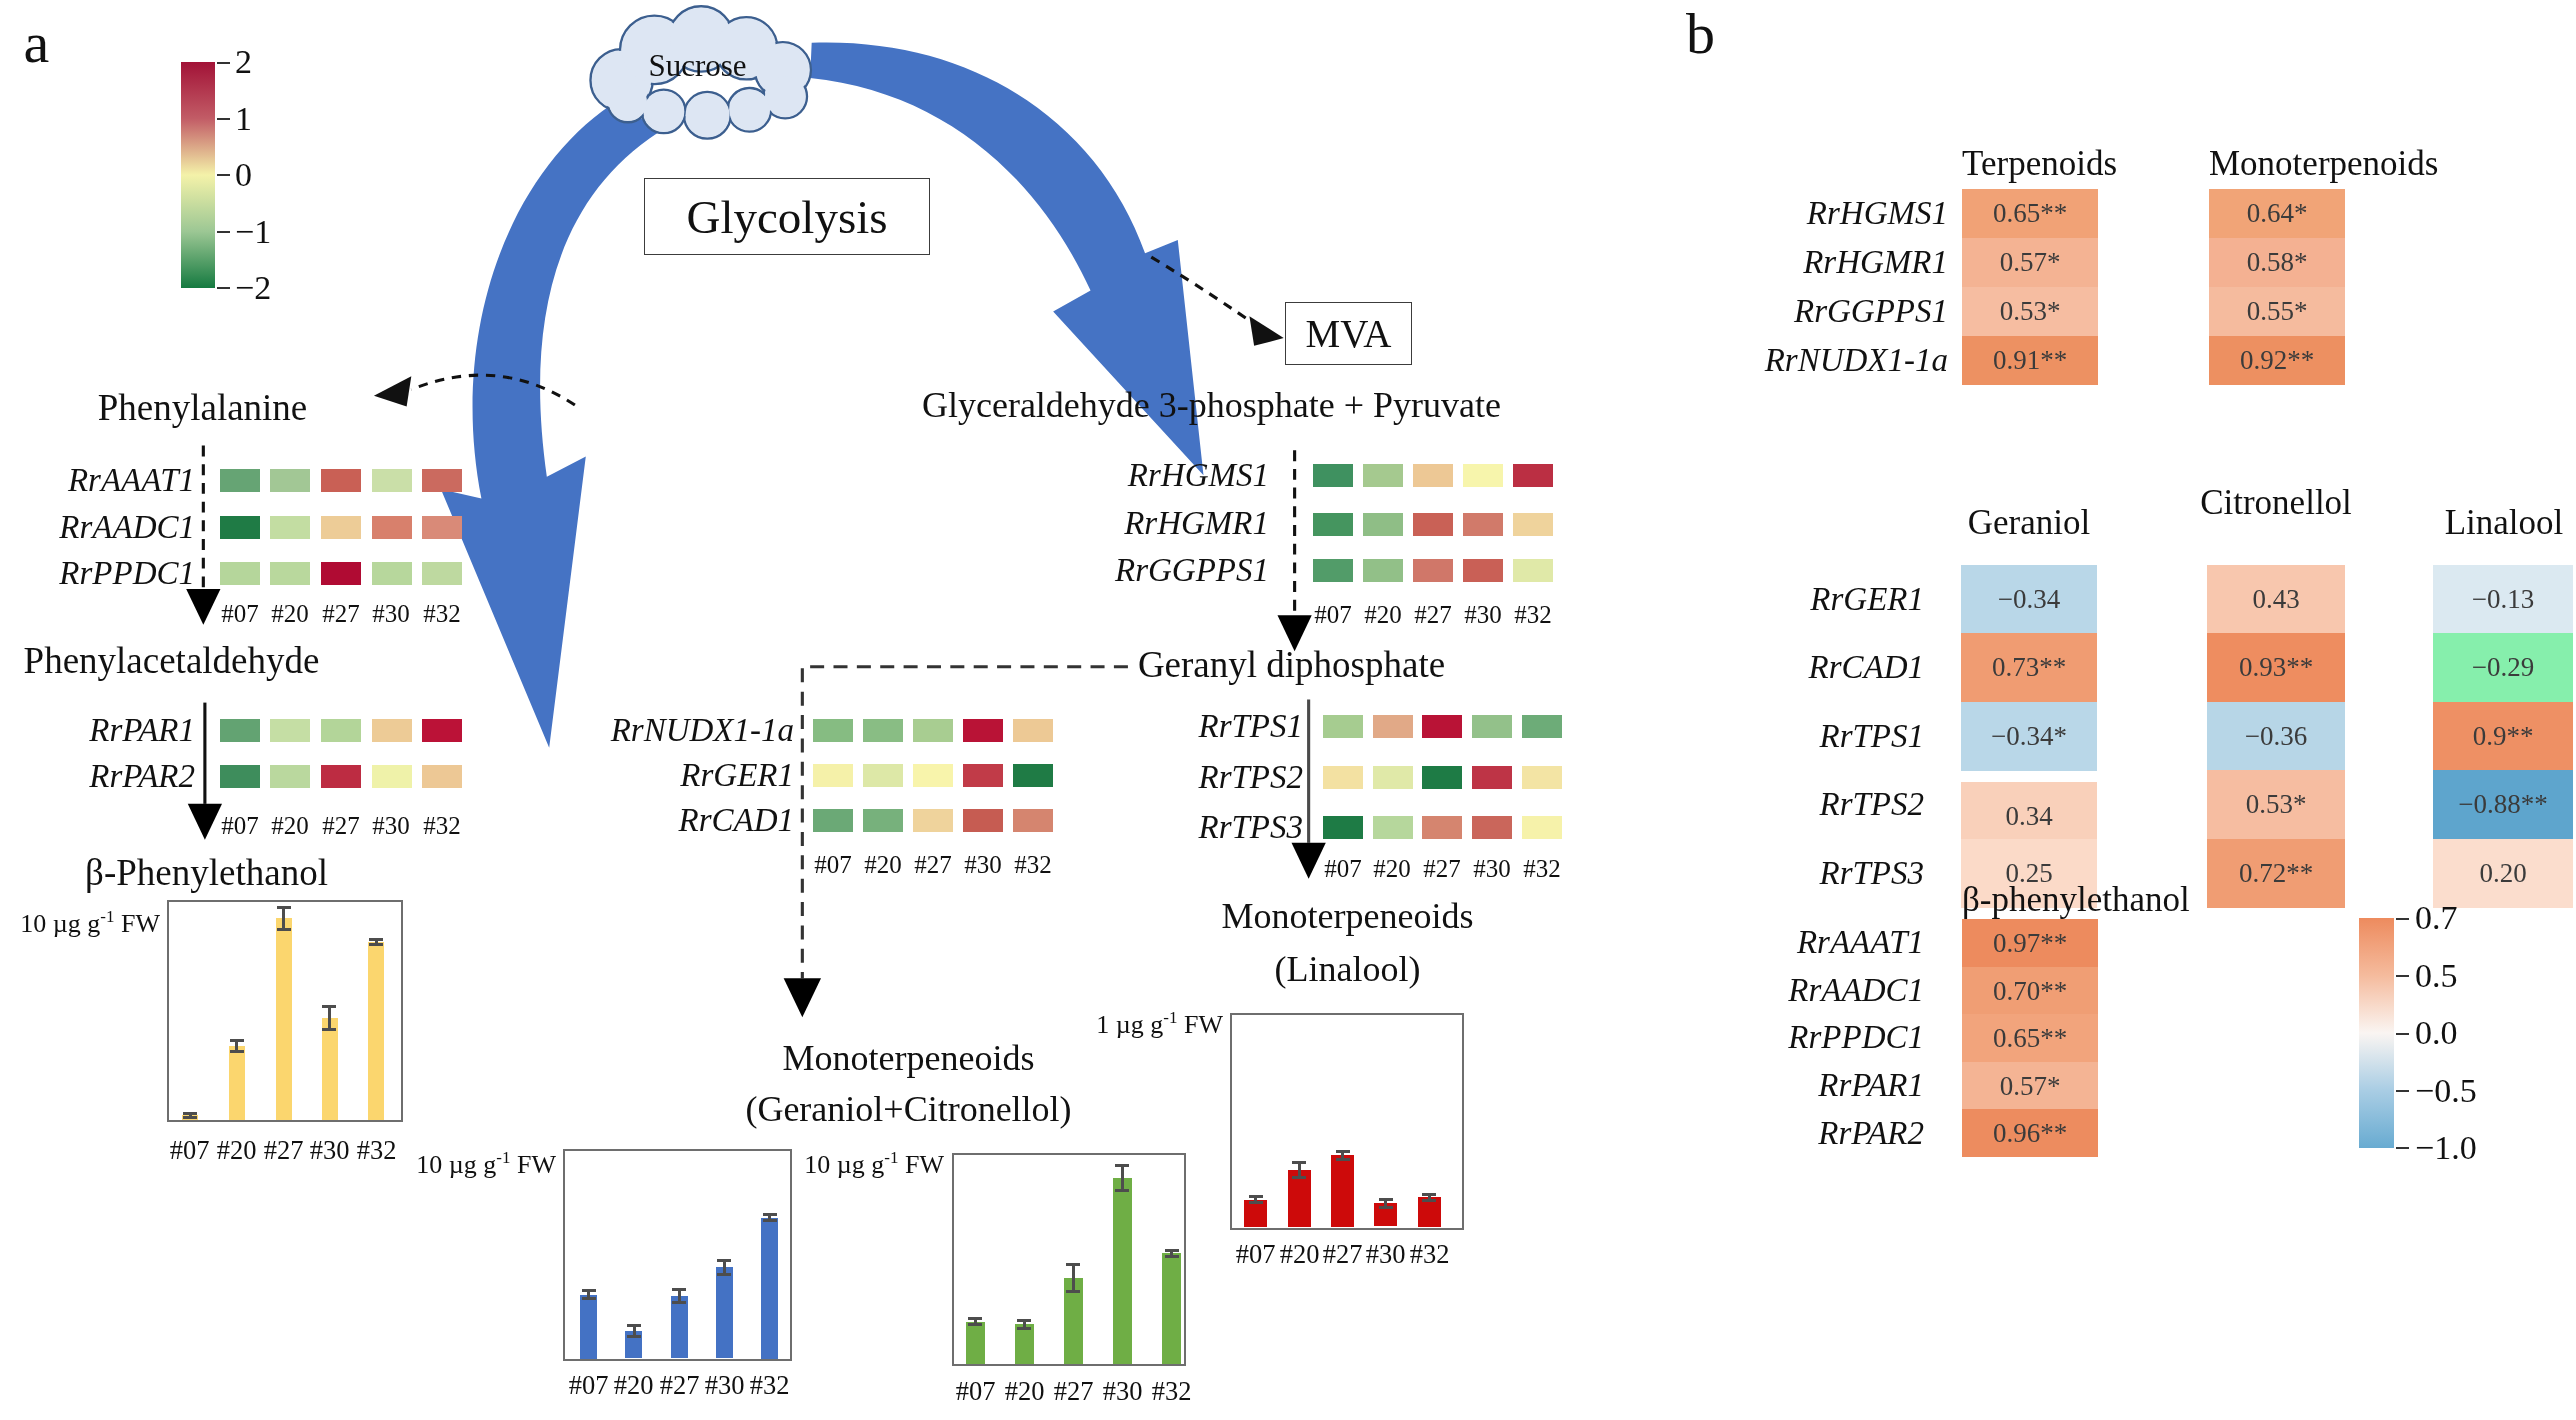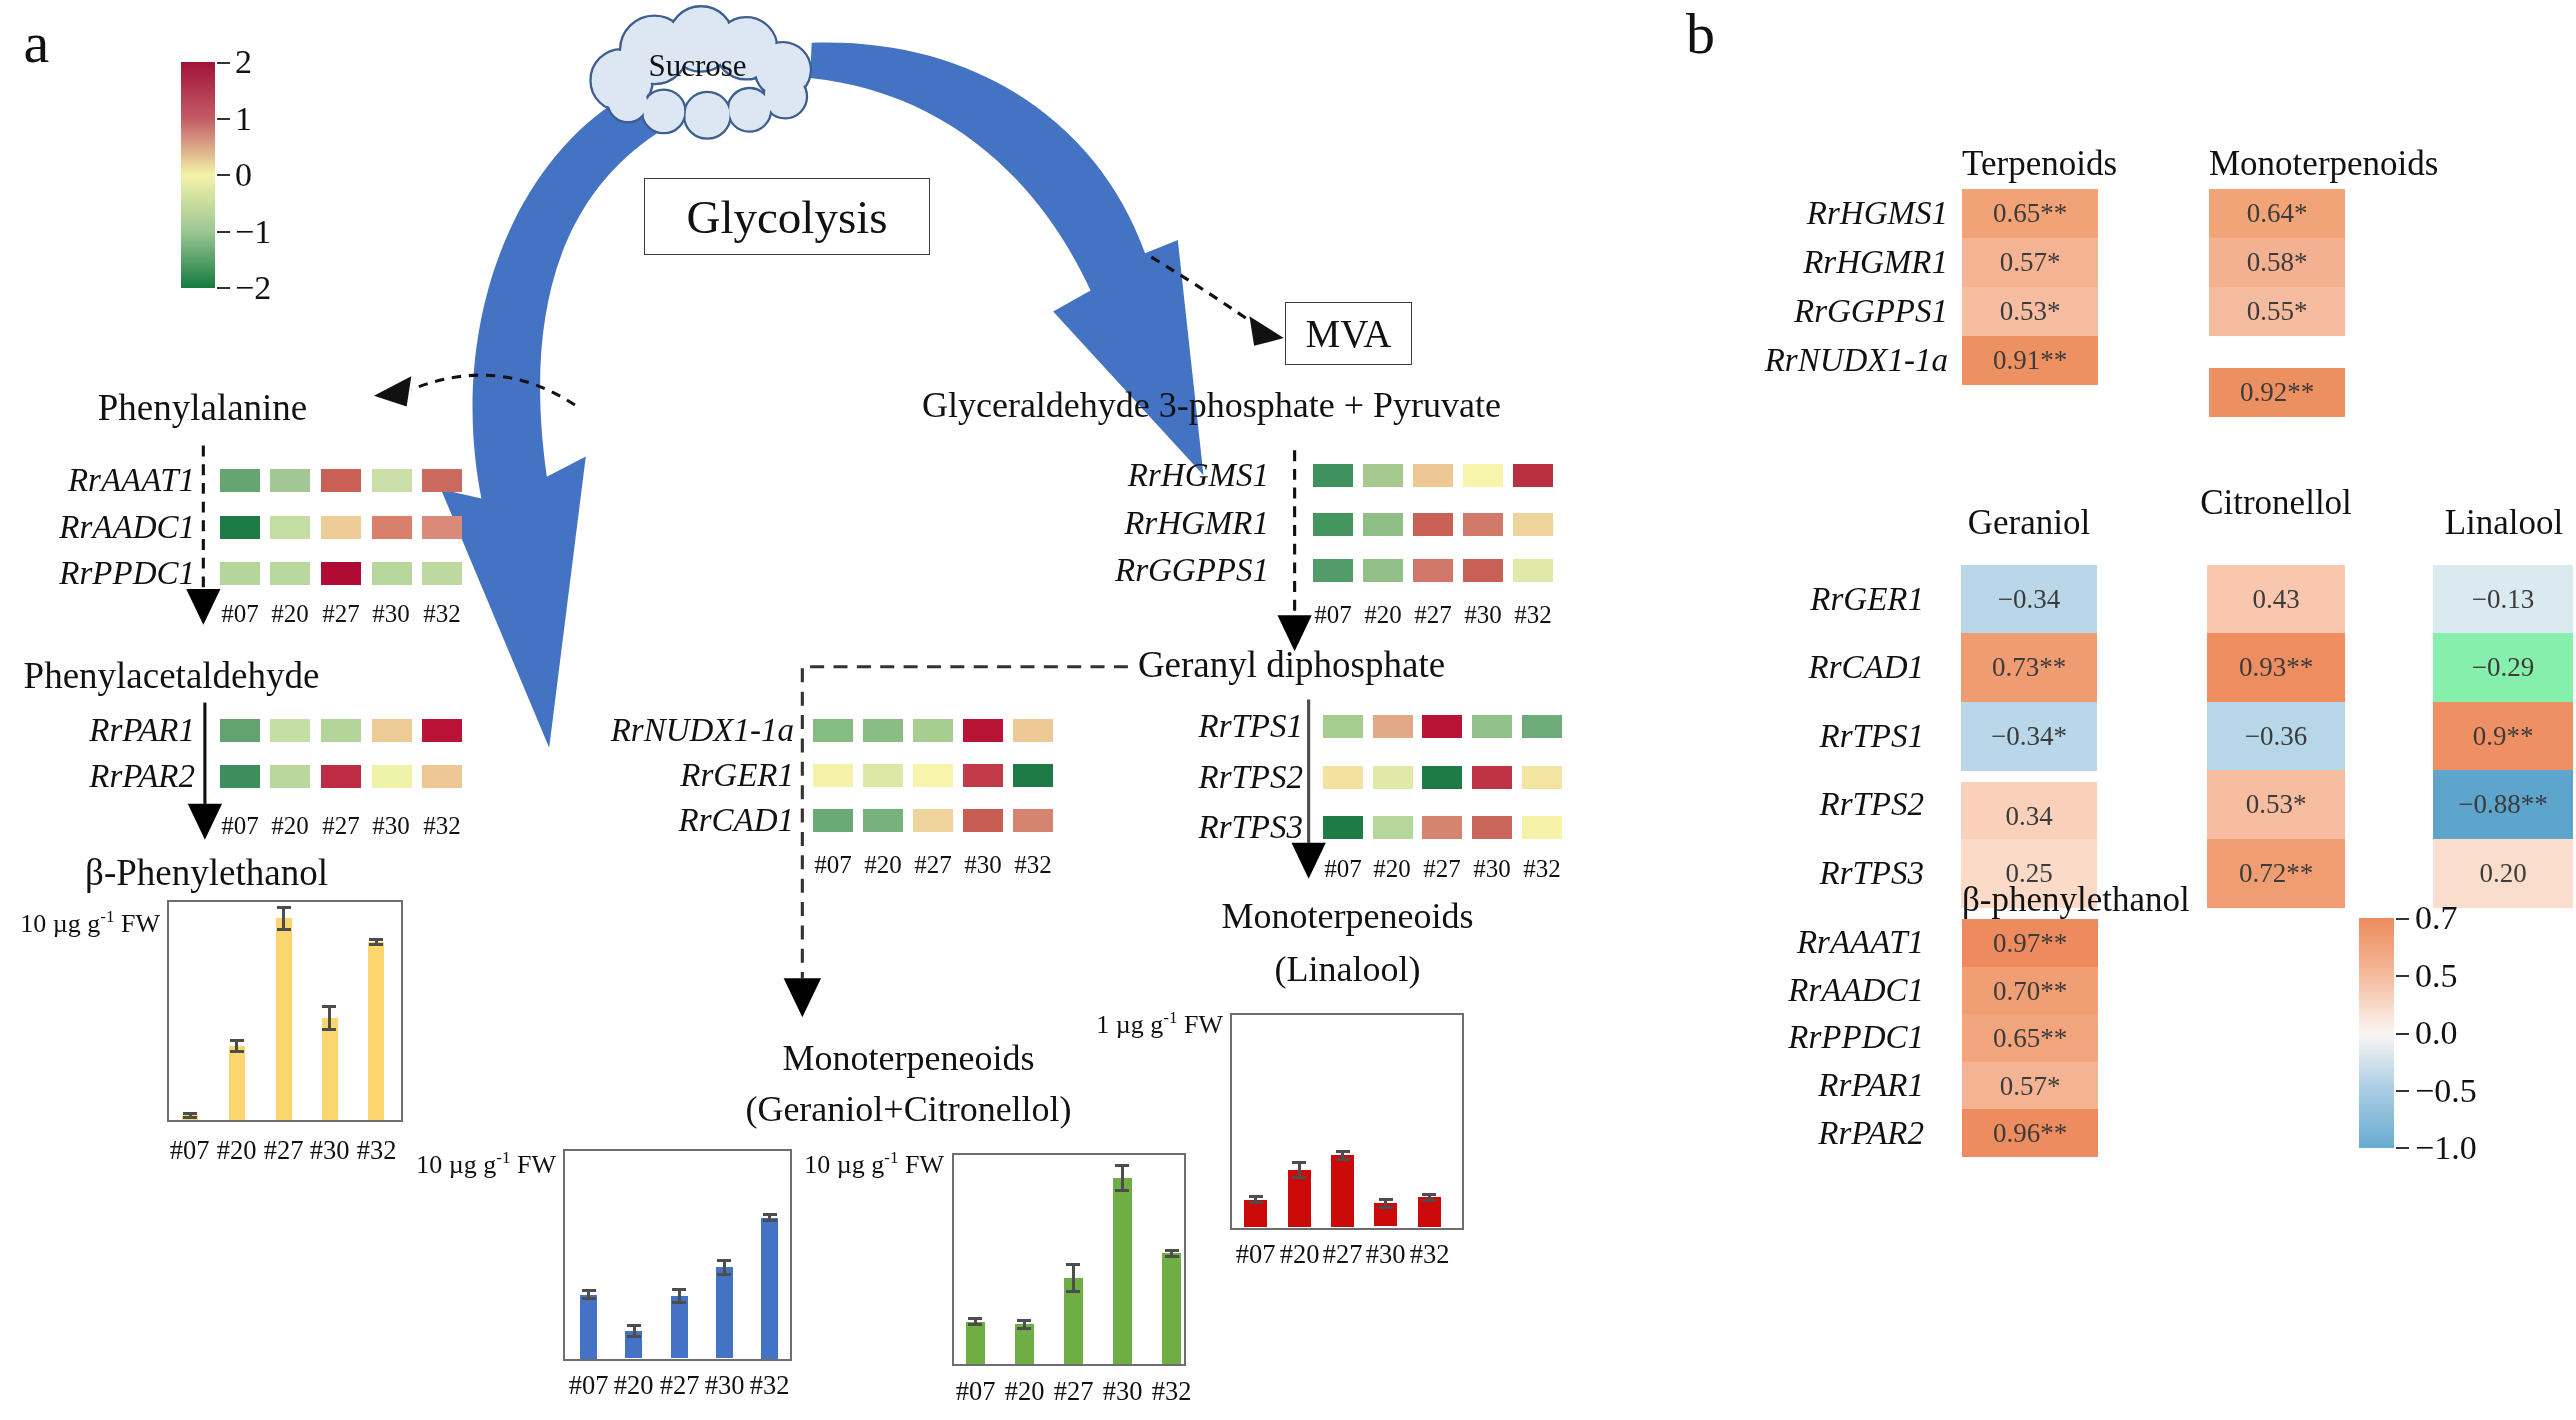--- a/index.html
+++ b/index.html
@@ -100,21 +100,21 @@
 
   <div class="abs boxed" style="left:644px;top:178px;width:284px;height:75px;">
     <span style="font-size:47px;">Glycolysis</span>
   </div>
 
   <div class="abs boxed" style="left:1285px;top:302px;width:125px;height:61px;">
     <span style="font-size:39px;">MVA</span>
   </div>
 
   <div class="abs heading" style="left:31px;top:386px;width:343px;">Phenylalanine</div>
-  <div class="abs heading" style="left:0px;top:654px;width:343px;font-family:Liberation Serif, serif;">Phenylacetaldehyde</div>
+  <div class="abs heading" style="left:0px;top:639px;width:343px;font-family:Liberation Serif, serif;">Phenylacetaldehyde</div>
   <div class="abs heading" style="left:31px;top:851px;width:351px;">β-Phenylethanol</div>
   <div class="abs heading" style="left:818px;top:383px;width:787px;font-size:36px;">Glyceraldehyde 3-phosphate + Pyruvate</div>
   <div class="abs heading" style="left:1058px;top:643px;width:467px;">Geranyl diphosphate</div>
   <div class="abs heading" style="left:659px;top:1036px;width:499px;font-size:36px;">Monoterpeneoids</div>
   <div class="abs heading" style="left:659px;top:1087px;width:499px;font-size:36px;">(Geraniol+Citronellol)</div>
   <div class="abs heading" style="left:1098px;top:894px;width:499px;font-size:36px;">Monoterpeneoids</div>
   <div class="abs heading" style="left:1098px;top:947px;width:499px;font-size:36px;">(Linalool)</div>
 
   <div class="abs" id="built-content" style="left:0;top:0;">
       <div class="abs gene-label" style="left: 0px; top: 461px; width: 195px;">RrAAAT1</div>
@@ -340,21 +340,21 @@
       <div class="abs b-cell" style="left: 1962px; top: 189px; width: 136px; height: 49px; background: rgb(241, 162, 118);">0.65**</div>
       <div class="abs b-cell" style="left: 2209px; top: 189px; width: 136px; height: 49px; background: rgb(241, 164, 119);">0.64*</div>
       <div class="abs gene-label" style="left: 1636px; top: 243px; width: 312px;">RrHGMR1</div>
       <div class="abs b-cell" style="left: 1962px; top: 238px; width: 136px; height: 49px; background: rgb(244, 179, 147);">0.57*</div>
       <div class="abs b-cell" style="left: 2209px; top: 238px; width: 136px; height: 49px; background: rgb(244, 177, 146);">0.58*</div>
       <div class="abs gene-label" style="left: 1636px; top: 292px; width: 312px;">RrGGPPS1</div>
       <div class="abs b-cell" style="left: 1962px; top: 287px; width: 136px; height: 49px; background: rgb(246, 189, 161);">0.53*</div>
       <div class="abs b-cell" style="left: 2209px; top: 287px; width: 136px; height: 49px; background: rgb(245, 187, 158);">0.55*</div>
       <div class="abs gene-label" style="left: 1636px; top: 341px; width: 312px;">RrNUDX1-1a</div>
       <div class="abs b-cell" style="left: 1962px; top: 336px; width: 136px; height: 49px; background: rgb(237, 145, 98);">0.91**</div>
-      <div class="abs b-cell" style="left: 2209px; top: 336px; width: 136px; height: 49px; background: rgb(237, 144, 97); margin-top: 32px;">0.92**</div>
+      <div class="abs b-cell" style="left: 2209px; top: 336px; width: 136px; height: 49px; background: rgb(237, 144, 97);">0.92**</div>
       <div class="abs b-header" style="left: 1842px; top: 502px; width: 374px; text-align: center;">Geraniol</div>
       <div class="abs b-header" style="left: 2089px; top: 482px; width: 374px; text-align: center;">Citronellol</div>
       <div class="abs b-header" style="left: 2317px; top: 502px; width: 374px; text-align: center;">Linalool</div>
       <div class="abs gene-label" style="left: 1612px; top: 580px; width: 312px;">RrGER1</div>
       <div class="abs b-cell" style="left: 1961px; top: 565px; width: 136px; height: 69px; background: rgb(185, 215, 232);">−0.34</div>
       <div class="abs b-cell" style="left: 2207px; top: 565px; width: 138px; height: 69px; background: rgb(248, 199, 174);">0.43</div>
       <div class="abs b-cell" style="left: 2433px; top: 565px; width: 140px; height: 69px; background: rgb(219, 233, 241);">−0.13</div>
       <div class="abs gene-label" style="left: 1612px; top: 648px; width: 312px;">RrCAD1</div>
       <div class="abs b-cell" style="left: 1961px; top: 633px; width: 136px; height: 69px; background: rgb(240, 156, 114);">0.73**</div>
       <div class="abs b-cell" style="left: 2207px; top: 633px; width: 138px; height: 69px; background: rgb(238, 141, 96);">0.93**</div>

